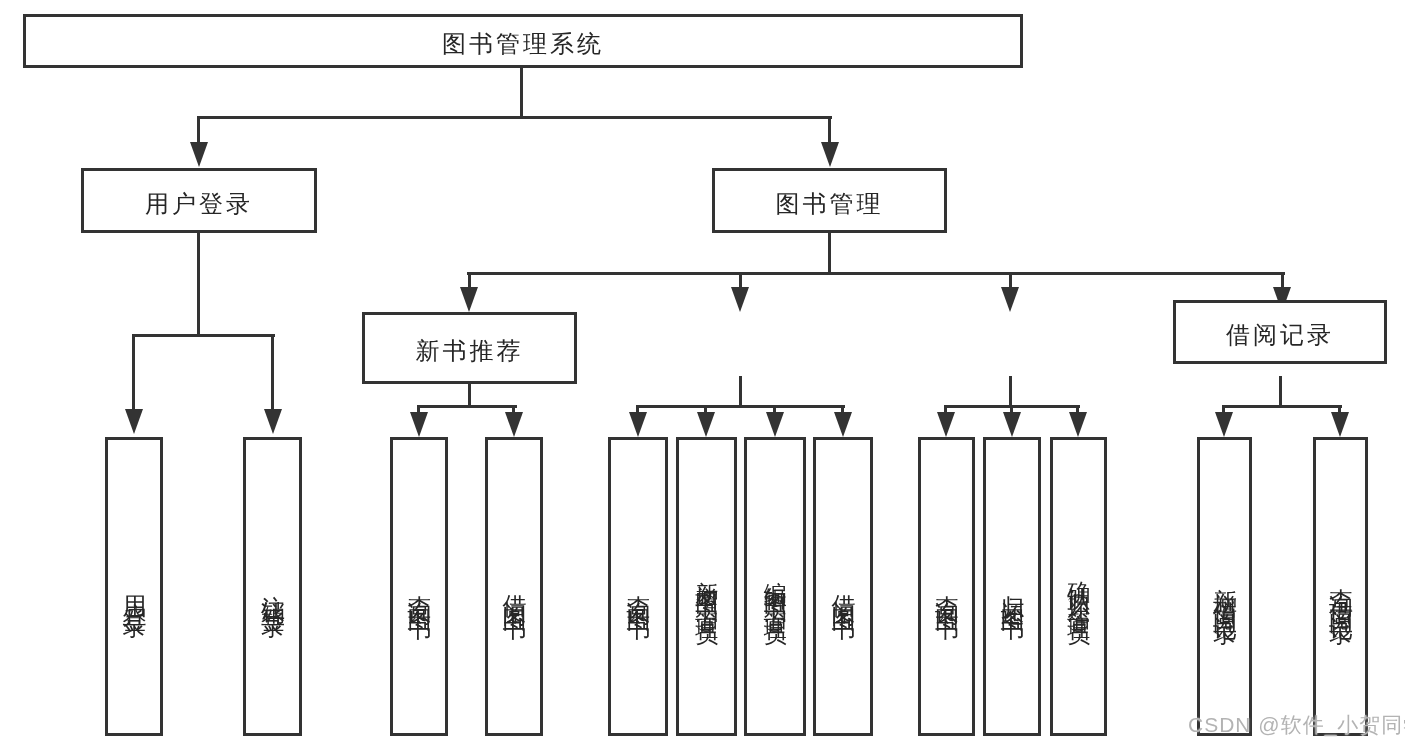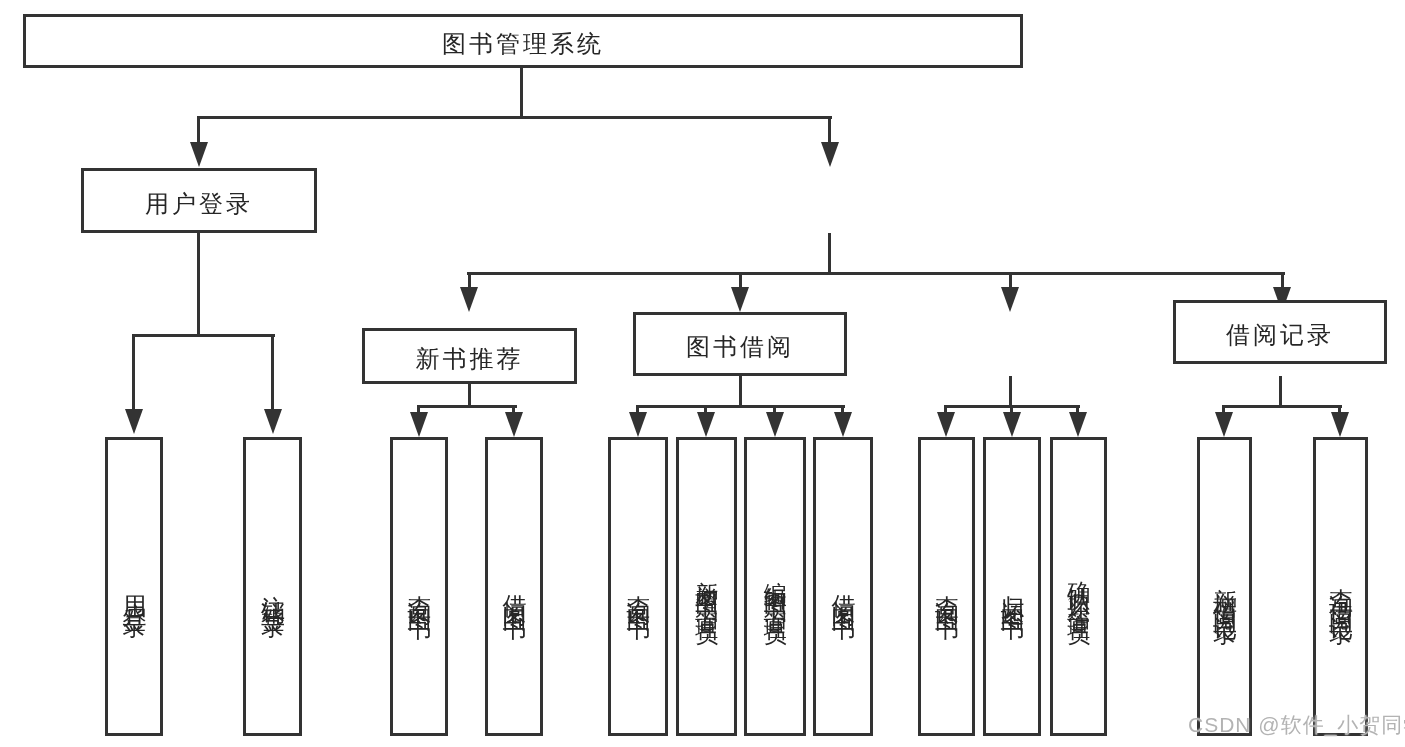--- a/index.html
+++ b/index.html
@@ -101,26 +101,26 @@
   <div class="line" style="left:1338px;top:408px;width:3px;height:5px"></div>
   <div class="arrow" style="left:1331px;top:412px"></div>
 
   <div class="node" style="left:23px;top:14px;width:1000px;height:54px">
     <span class="lbl">图书管理系统</span>
   </div>
 
   <div class="node" style="left:81px;top:168px;width:236px;height:65px">
     <span class="lbl">用户登录</span>
   </div>
+  <div class="node" style="left:712px;top:168px;width:235px;height:65px">
+    <span class="lbl">图书管理</span>
+  </div>
 
-  <div class="node" style="left:362px;top:328px;width:215px;height:56px">
+  <div class="node" style="left:362px;top:312px;width:215px;height:72px">
     <span class="lbl">新书推荐</span>
-  </div>
-  <div class="node" style="left:633px;top:312px;width:214px;height:64px">
-    <span class="lbl">图书借阅</span>
   </div>
   <div class="node" style="left:1173px;top:300px;width:214px;height:64px">
     <span class="lbl">借阅记录</span>
   </div>
 
   <div class="node v" style="left:105px;top:437px;width:58px;height:299px">
     <span class="lbl">用户登录</span>
   </div>
   <div class="node v" style="left:243px;top:437px;width:59px;height:299px">
     <span class="lbl">注销登录</span>

